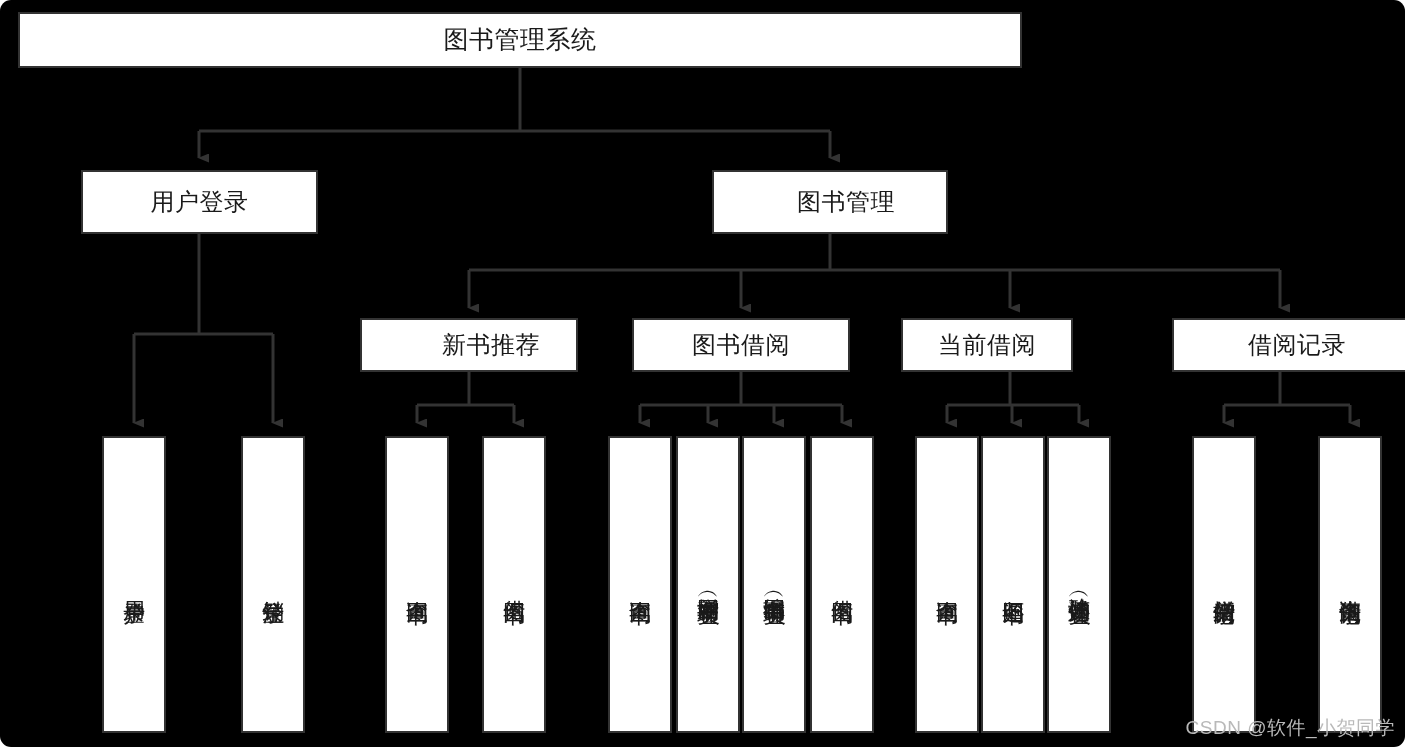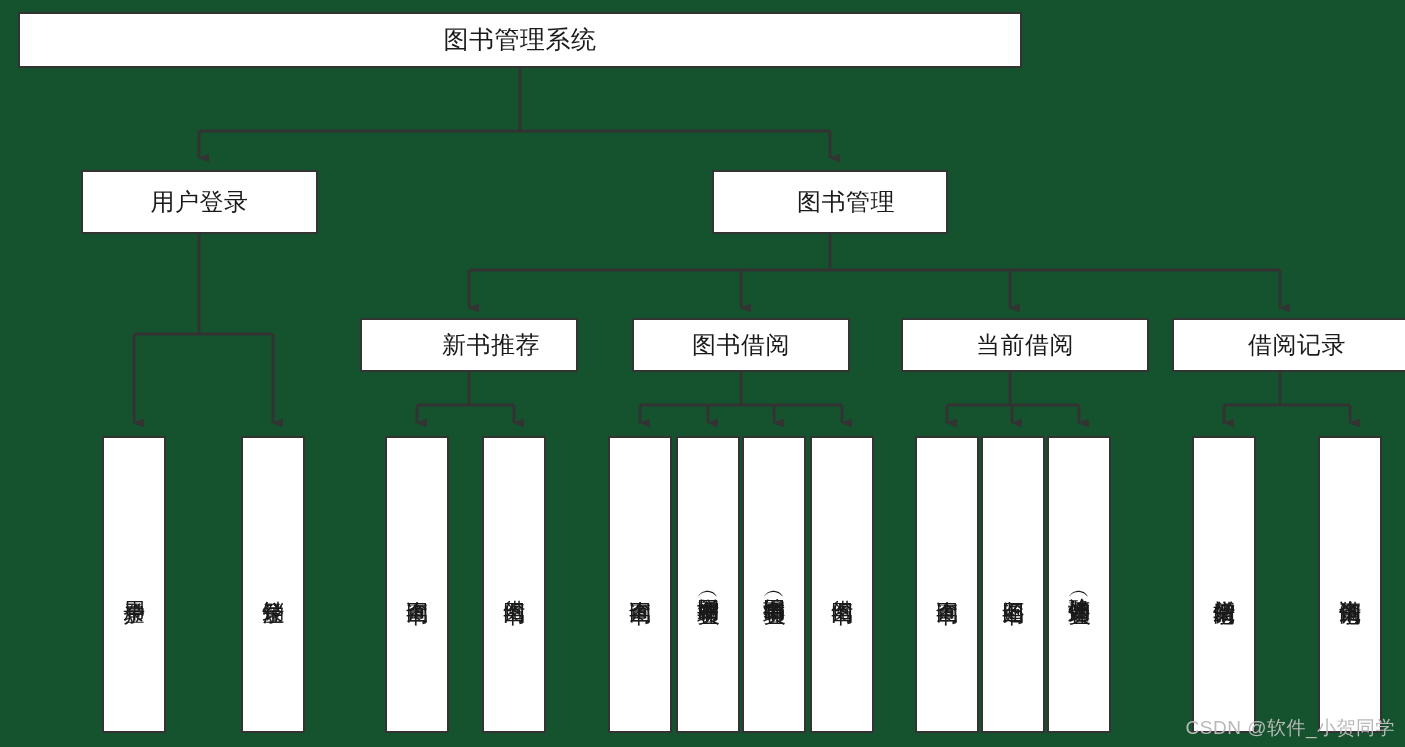--- a/index.html
+++ b/index.html
@@ -8,22 +8,23 @@
     padding: 0;
     background: #ffffff;
   }
   body {
     font-family: "Liberation Sans", "DejaVu Sans", sans-serif;
   }
   #diagram-root {
     position: relative;
     width: 1405px;
     height: 747px;
-    background: #14532d;
+    background: #000000;
     overflow: hidden;
+    border-radius: 11px;
   }
   #edges-layer {
     position: absolute;
     left: 0;
     top: 0;
     width: 1405px;
     height: 747px;
     pointer-events: none;
   }
   .node {
@@ -140,21 +141,21 @@
   <div class="node horiz" style="left:712px; top:170px; width:236px; height:64px;padding-left:32px;">
     <span class="node-label">图书管理</span>
   </div>
 
   <div class="node horiz" style="left:360px; top:318px; width:218px; height:54px;padding-left:44px;">
     <span class="node-label">新书推荐</span>
   </div>
   <div class="node horiz" style="left:632px; top:318px; width:218px; height:54px;">
     <span class="node-label">图书借阅</span>
   </div>
-  <div class="node horiz" style="left:901px; top:318px; width:248px; height:54px;">
+  <div class="node horiz" style="left:901px; top:318px; width:172px; height:54px;">
     <span class="node-label">当前借阅</span>
   </div>
   <div class="node horiz" style="left:1172px; top:318px; width:250px; height:54px;">
     <span class="node-label">借阅记录</span>
   </div>
 
   <div class="node vert" style="left:102px; top:436px; width:64px; height:297px;">
     <span class="node-label">用户登录</span>
   </div>
   <div class="node vert" style="left:241px; top:436px; width:64px; height:297px;">

